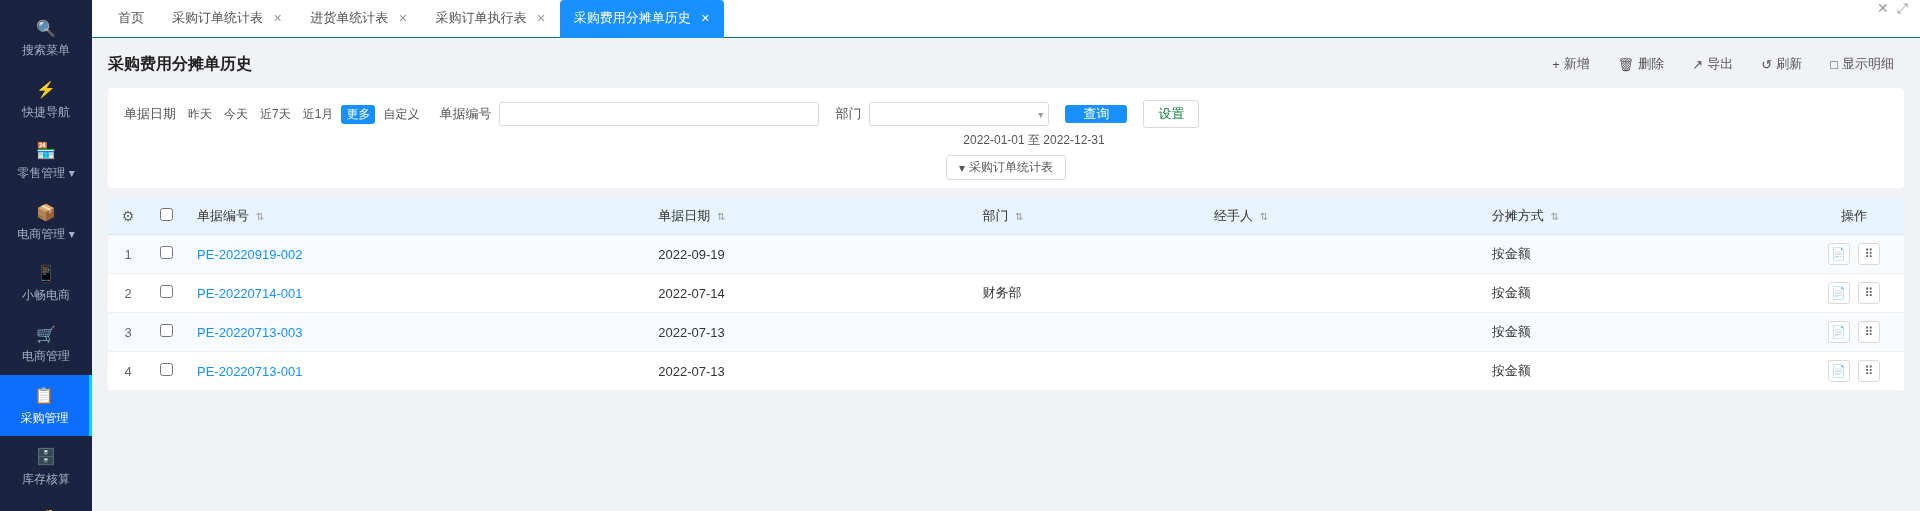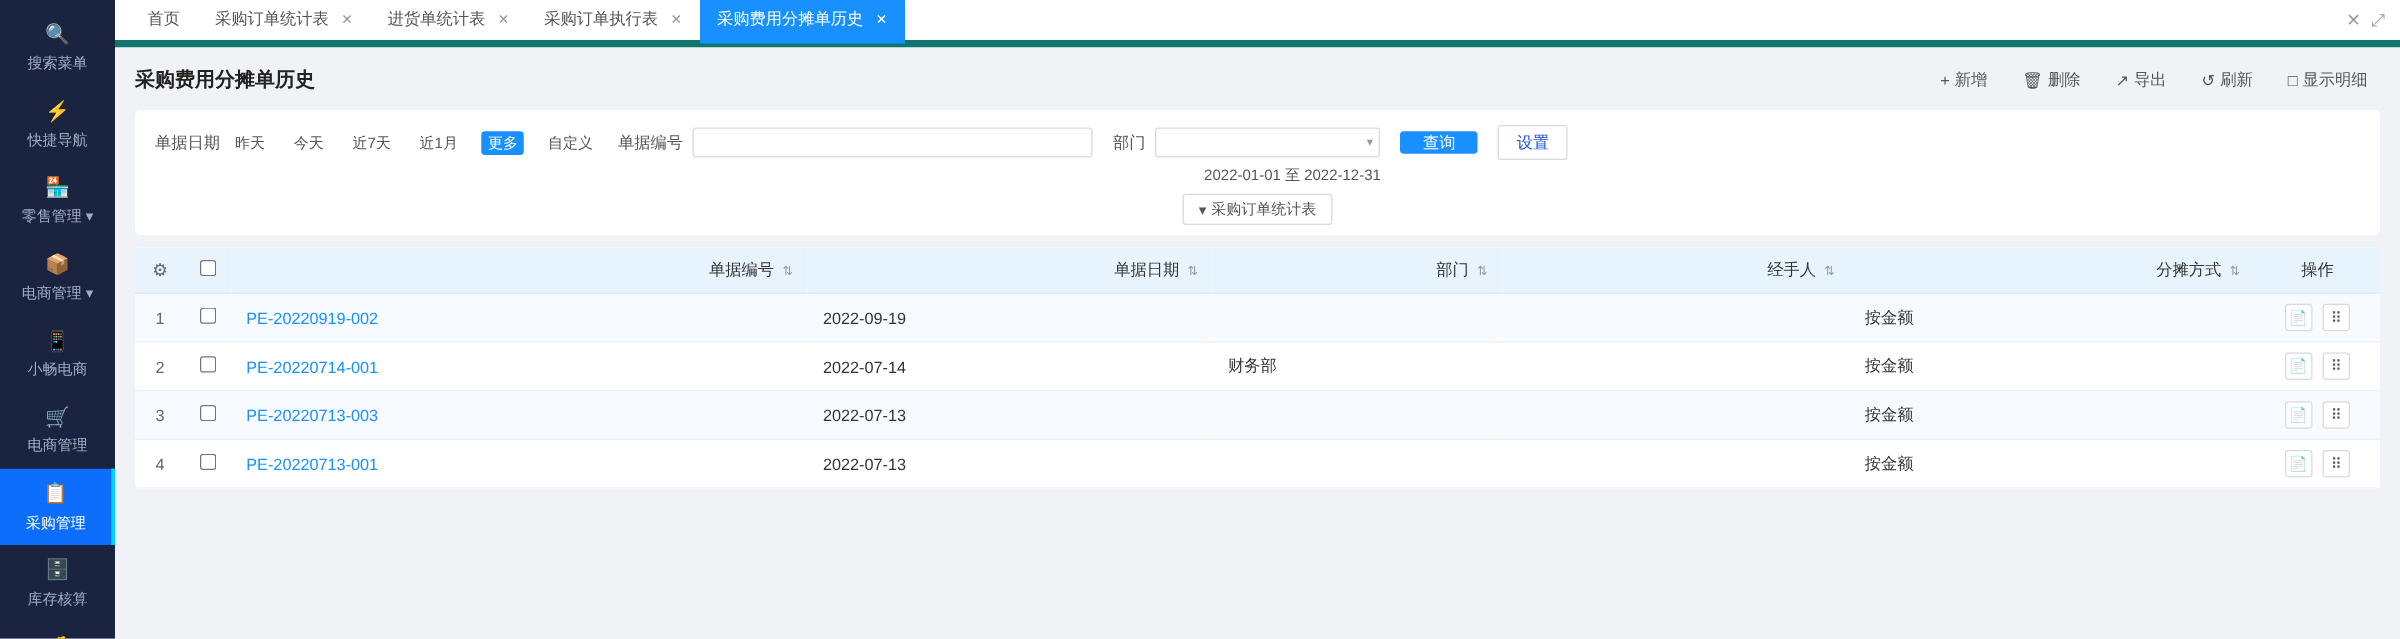--- a/index.html
+++ b/index.html
@@ -33,23 +33,23 @@
       flex: 1;
       display: flex;
       flex-direction: column;
       background: #f0f2f5;
       overflow: hidden;
     }
 
     
     .tab-bar {
       display: flex;
-      align-items: center;
+      align-items: flex-start;
       background: #fff;
-      border-bottom: 6px solid #0f766e;
+      border-bottom: 1px solid #0f766e;
       padding: 0 12px;
       height: 38px;
       flex-shrink: 0;
     }
     .tab-item {
       padding: 0 14px;
       height: 38px;
       display: flex;
       align-items: center;
       font-size: 13px;
@@ -120,21 +120,21 @@
       align-items: center;
       gap: 8px;
     }
     .search-label {
       color: #555;
       white-space: nowrap;
       font-size: 13px;
     }
     .date-shortcuts {
       display: flex;
-      gap: 15px;
+      gap: 4px;
       align-items: center;
     }
     .date-shortcut {
       color: #555;
       cursor: pointer;
       font-size: 12px;
       padding: 1px 4px;
     }
     .date-shortcut.active {
       background: #1890ff;
@@ -167,21 +167,21 @@
       background: #1890ff;
       color: #fff;
       border: none;
       border-radius: 3px;
       padding: 0 18px;
       cursor: pointer;
       font-size: 13px;
     }
     .settings-btn {
       background: #fff;
-      color: #1d4ed8;
+      color: #15803d;
       border: 1px solid #d9d9d9;
       border-radius: 3px;
       padding: 4px 14px;
       cursor: pointer;
       font-size: 13px;
     }
     .expand-more {
       display: flex;
       justify-content: center;
       align-items: center;
@@ -208,21 +208,21 @@
     }
     table {
       width: 100%;
       border-collapse: collapse;
     }
     thead tr {
       background: #e8f4fd;
     }
     thead th {
       padding: 9px 12px;
-      text-align: right;
+      text-align: left;
       font-size: 13px;
       font-weight: 500;
       color: #333;
       border-bottom: 1px solid #d9e8f5;
       white-space: nowrap;
     }
     thead th.center { text-align: center; }
     tbody tr {
       border-bottom: 1px solid #f0f0f0;
     }

